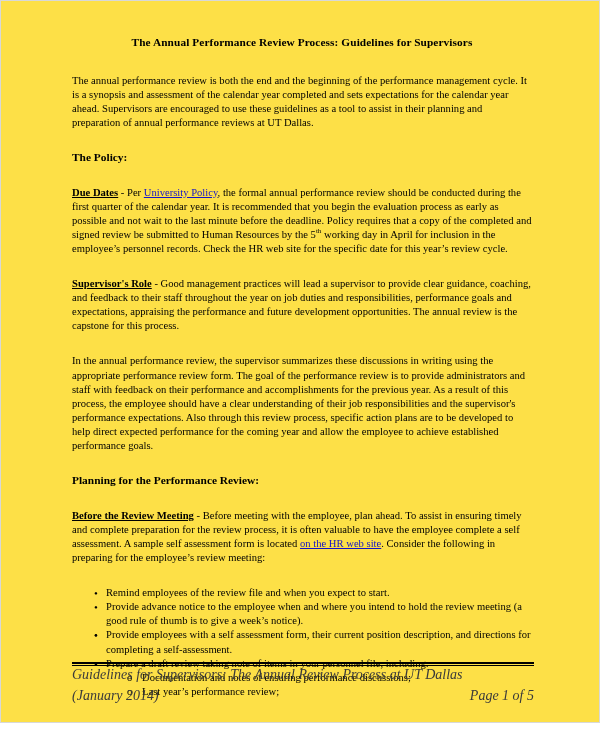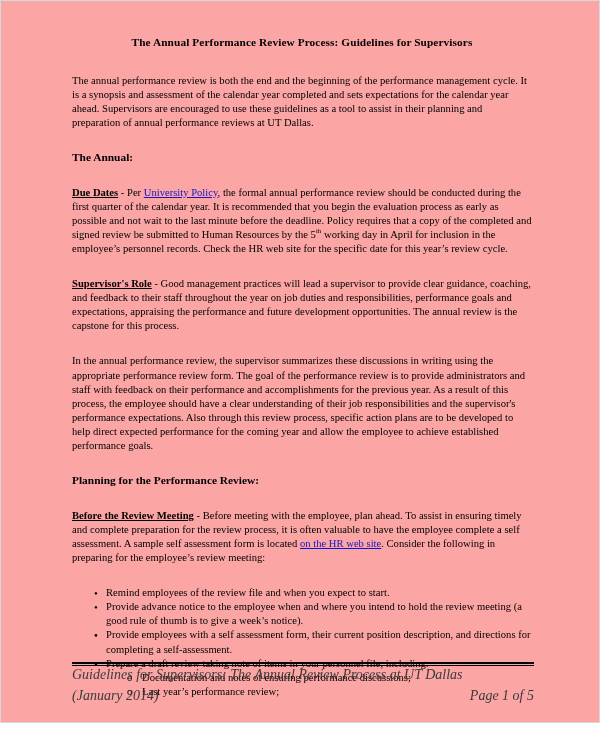--- a/index.html
+++ b/index.html
@@ -13,21 +13,21 @@
     height: 730px;
     overflow: hidden;
     font-family: "Liberation Serif", "DejaVu Serif", serif;
     color: #000000;
   }
 
   .page {
     position: relative;
     width: 600px;
     height: 723px;
-    background: #fca5a5;
+    background: #fde047;
     border: 1px solid #d8d8d8;
     border-bottom: 1px solid #d8d8d8;
     padding: 0;
   }
 
   .page-body {
     position: absolute;
     left: 71px;
     top: 0;
     width: 460px;
@@ -160,21 +160,21 @@
 
     <h1 class="doc-title">The Annual Performance Review Process: Guidelines for Supervisors</h1>
 
     <div class="gap-title-body"></div>
 
     <p class="para">The annual performance review is both the end and the beginning of the performance management cycle.  It is a synopsis and assessment of the calendar year completed and sets expectations for the calendar year ahead.  Supervisors are encouraged to use these guidelines as a tool to assist in their planning and preparation of annual performance reviews at UT Dallas.</p>
 
     <div class="gap-para"></div>
     <div class="gap-small"></div>
 
-    <h2 class="section">The Annual:</h2>
+    <h2 class="section">The Policy:</h2>
 
     <div class="gap-para"></div>
     <div class="gap-small"></div>
 
     <p class="para"><span class="lead-in">Due Dates</span><span> - Per </span><a class="doclink" href="#">University Policy</a><span>, the formal annual performance review should be conducted during the first quarter of the calendar year.  It is recommended that you begin the evaluation process as early as possible and not wait to the last minute before the deadline. Policy requires that a copy of the completed and signed review be submitted to Human Resources by the 5</span><sup>th</sup><span> working day in April for inclusion in the employee’s personnel records. Check the HR web site for the specific date for this year’s review cycle.</span></p>
 
     <div class="gap-para"></div>
     <div class="gap-small"></div>
 
     <p class="para"><span class="lead-in">Supervisor's Role</span><span> - Good management practices will lead a supervisor to provide clear guidance, coaching, and feedback to their staff throughout the year on job duties and responsibilities, performance goals and expectations, appraising the performance and future development opportunities. The annual review is the capstone for this process.</span></p>

